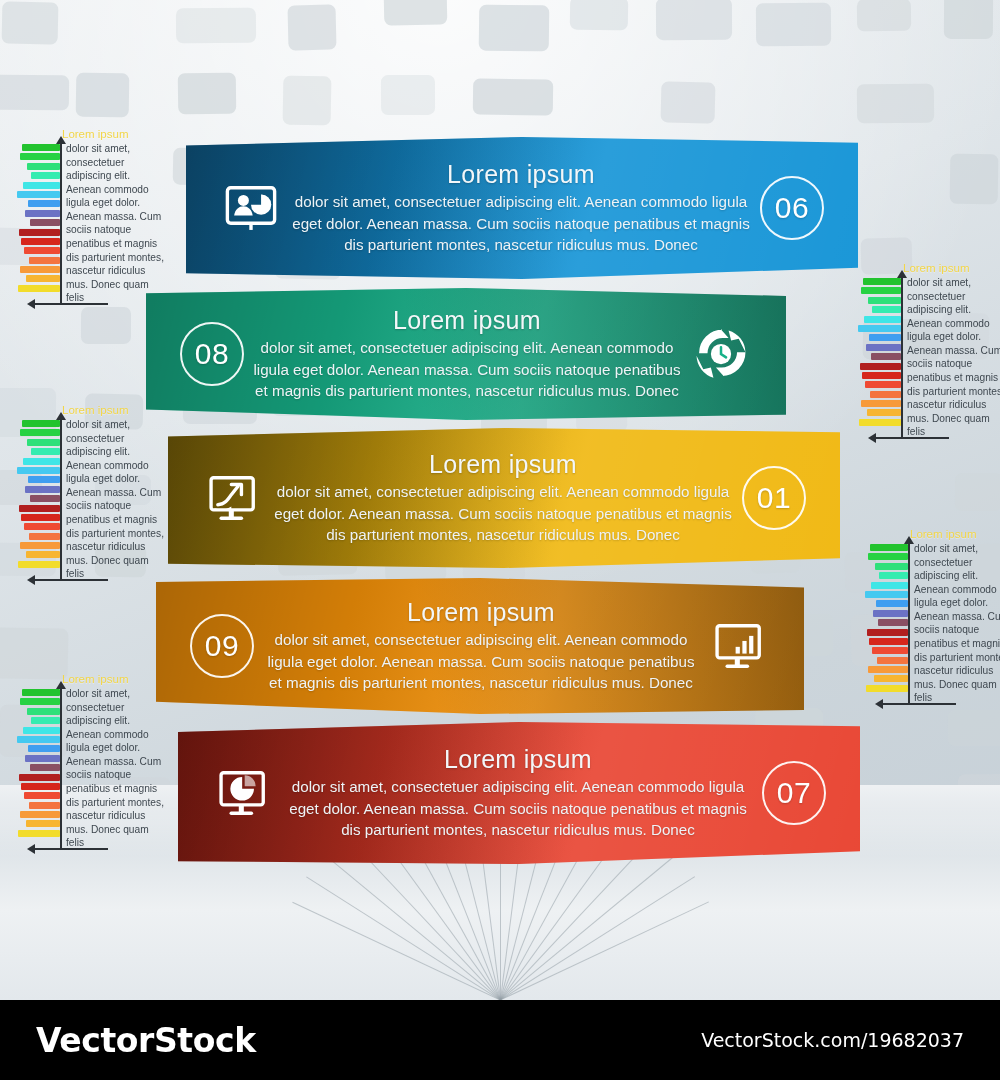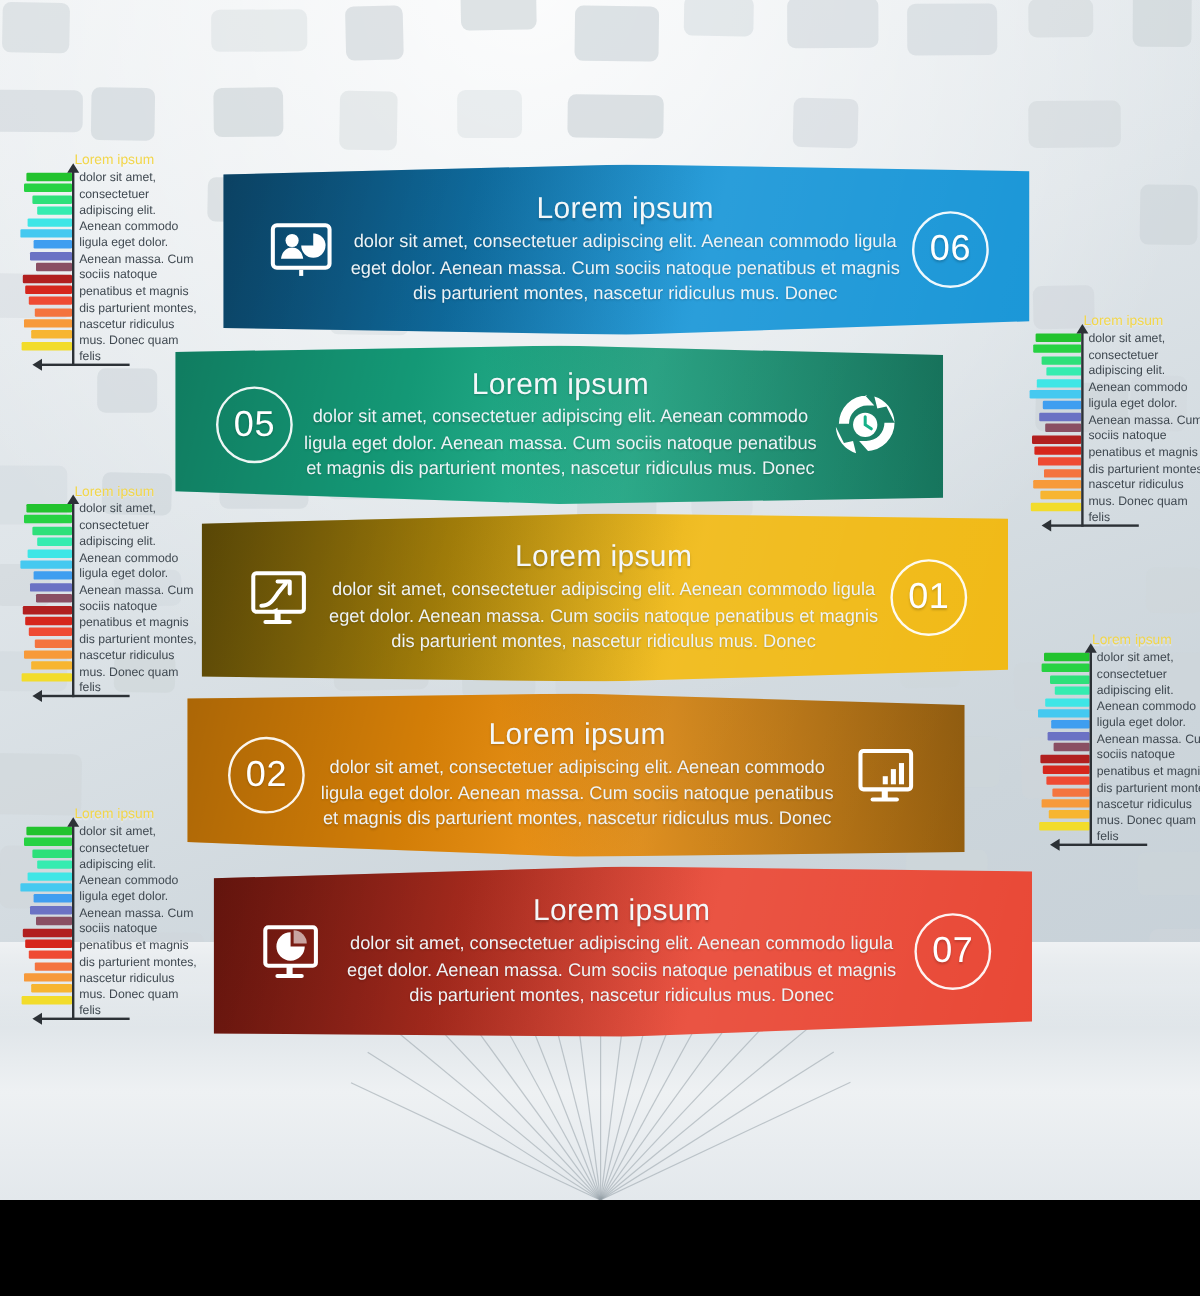--- a/index.html
+++ b/index.html
@@ -257,21 +257,21 @@
           <div class="txtcol">
             <div class="rtitle">Lorem ipsum</div>
             <div class="rbody">dolor sit amet, consectetuer adipiscing elit. Aenean commodo ligula eget dolor. Aenean massa. Cum sociis natoque penatibus et magnis dis parturient montes, nascetur ridiculus mus. Donec</div>
           </div>
           <div class="numcircle">06</div>
         </div>
       </div>
       <div class="ribbon" style="left: 146px; top: 288px; width: 640px; height: 132px; clip-path: polygon(0% 4%, 50% 0%, 100% 6%, 100% 96%, 50% 100%, 0% 92%); background: linear-gradient(260deg, rgb(12, 107, 83) 0%, rgb(23, 177, 137) 58%, rgb(23, 177, 137) 100%);">
         <div class="sheen"></div>
         <div class="inner">
-          <div class="numcircle">05</div>
+          <div class="numcircle">08</div>
           <div class="txtcol">
             <div class="rtitle">Lorem ipsum</div>
             <div class="rbody">dolor sit amet, consectetuer adipiscing elit. Aenean commodo ligula eget dolor. Aenean massa. Cum sociis natoque penatibus et magnis dis parturient montes, nascetur ridiculus mus. Donec</div>
           </div>
           <div class="iconbox">
             <svg viewBox="0 0 64 64">
               <circle cx="32" cy="32" r="12" fill="#fff"></circle>
               <path d="M32 24v8l6 4" fill="none" stroke="#17b189" stroke-width="3" stroke-linecap="round"></path>
               <path d="M32 3l9 10H34a18 18 0 0 0-18 18H6A28 28 0 0 1 34 3h-2z" fill="#fff"></path>
               <path d="M61 30A28 28 0 0 1 33 58l2 0 -9-10h7a18 18 0 0 0 18-18z" fill="#fff"></path>
@@ -297,21 +297,21 @@
           <div class="txtcol">
             <div class="rtitle">Lorem ipsum</div>
             <div class="rbody">dolor sit amet, consectetuer adipiscing elit. Aenean commodo ligula eget dolor. Aenean massa. Cum sociis natoque penatibus et magnis dis parturient montes, nascetur ridiculus mus. Donec</div>
           </div>
           <div class="numcircle">01</div>
         </div>
       </div>
       <div class="ribbon" style="left: 156px; top: 578px; width: 648px; height: 136px; clip-path: polygon(0% 3%, 50% 0%, 100% 7%, 100% 97%, 50% 100%, 0% 91%); background: linear-gradient(260deg, rgb(138, 84, 5) 0%, rgb(245, 146, 8) 58%, rgb(245, 146, 8) 100%);">
         <div class="sheen"></div>
         <div class="inner">
-          <div class="numcircle">02</div>
+          <div class="numcircle">09</div>
           <div class="txtcol">
             <div class="rtitle">Lorem ipsum</div>
             <div class="rbody">dolor sit amet, consectetuer adipiscing elit. Aenean commodo ligula eget dolor. Aenean massa. Cum sociis natoque penatibus et magnis dis parturient montes, nascetur ridiculus mus. Donec</div>
           </div>
           <div class="iconbox">
             <svg viewBox="0 0 64 64">
               <rect x="6" y="8" width="50" height="38" rx="3" fill="none" stroke="#fff" stroke-width="4"></rect>
               <rect x="28" y="33" width="5" height="8" fill="#fff"></rect>
               <rect x="36" y="26" width="5" height="15" fill="#fff"></rect>
               <rect x="44" y="20" width="5" height="21" fill="#fff"></rect>
@@ -474,13 +474,15 @@
           <div class="mc-axis">
             <div class="mc-baseline"></div>
           </div>
           <div class="mc-text">dolor sit amet, consectetuer adipiscing elit. Aenean commodo ligula eget dolor. Aenean massa. Cum sociis natoque penatibus et magnis dis parturient montes, nascetur ridiculus mus. Donec quam felis</div>
         </div>
       </div>
     </div>
 </div>
 
 <div id="footer">
+  <div class="brand">VectorStock</div>
+  <div class="url">VectorStock.com/19682037</div>
 </div>
 
 </body></html>

